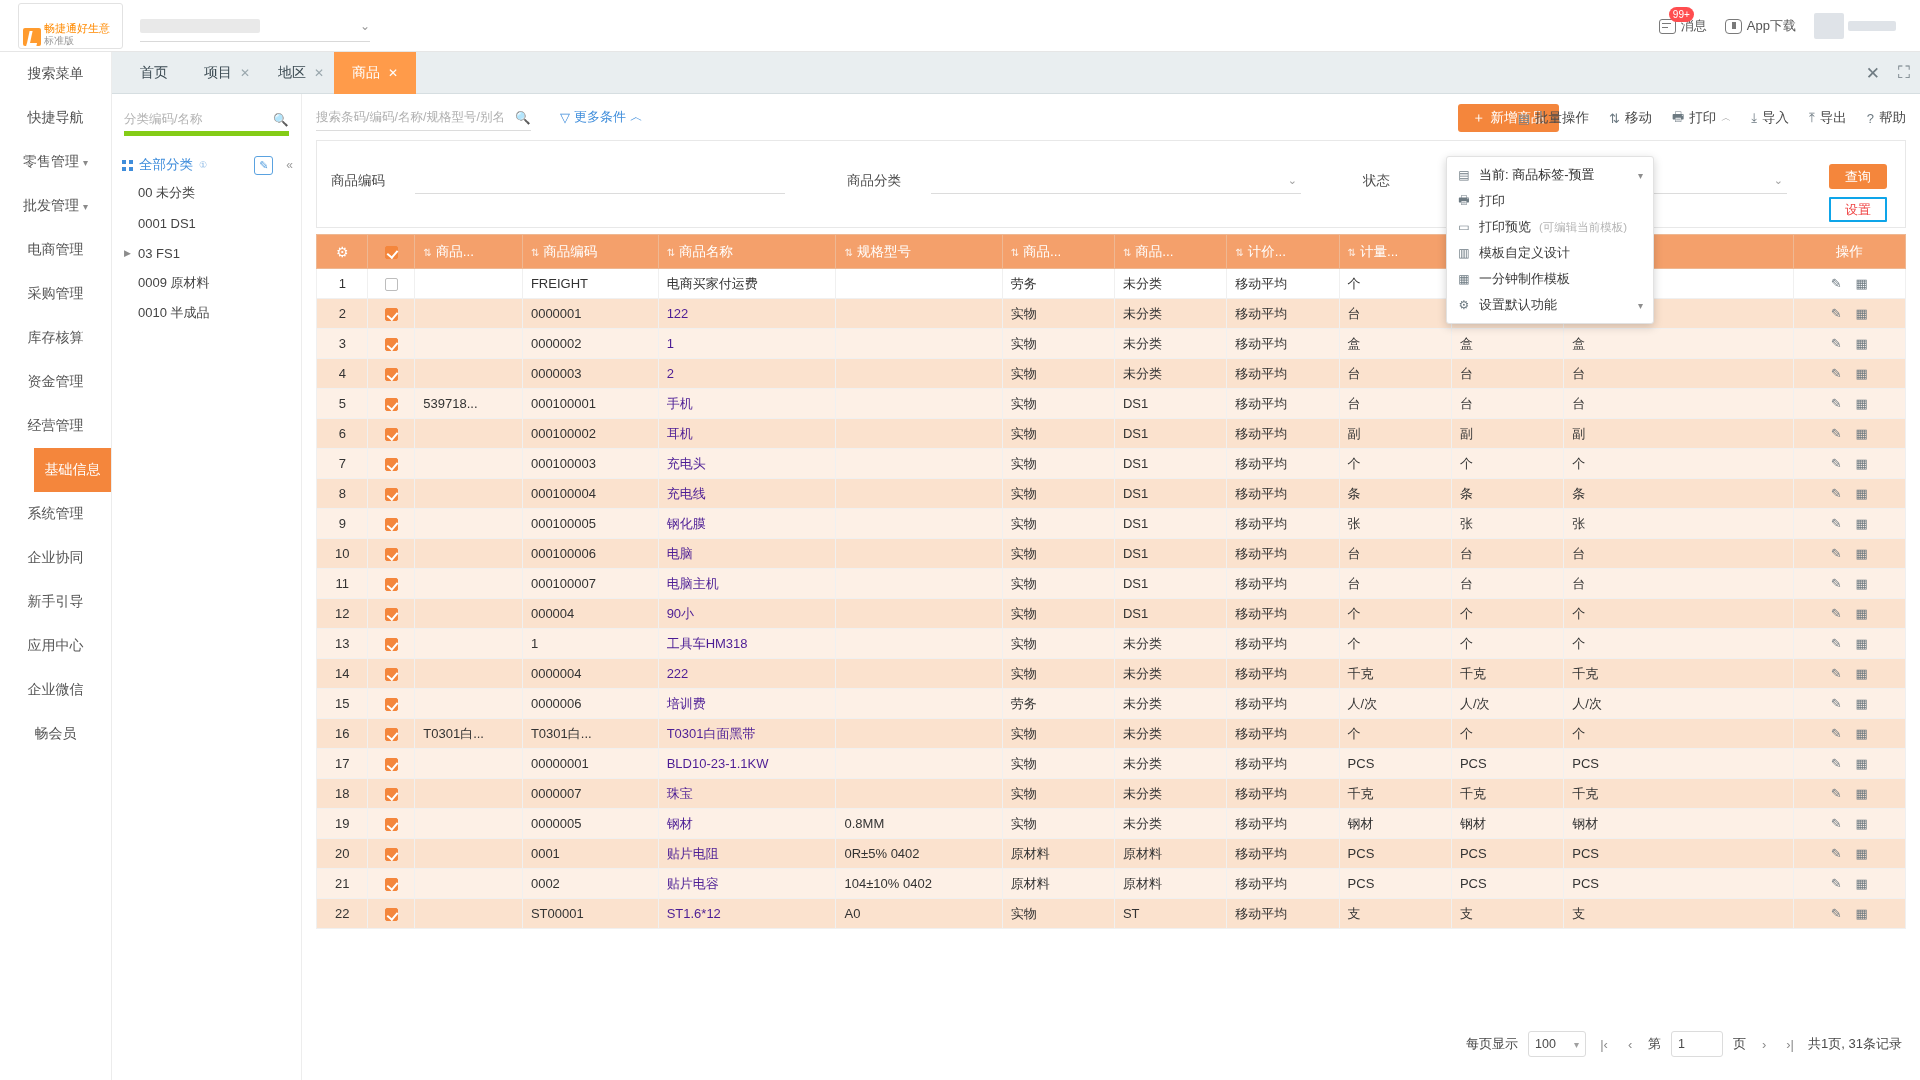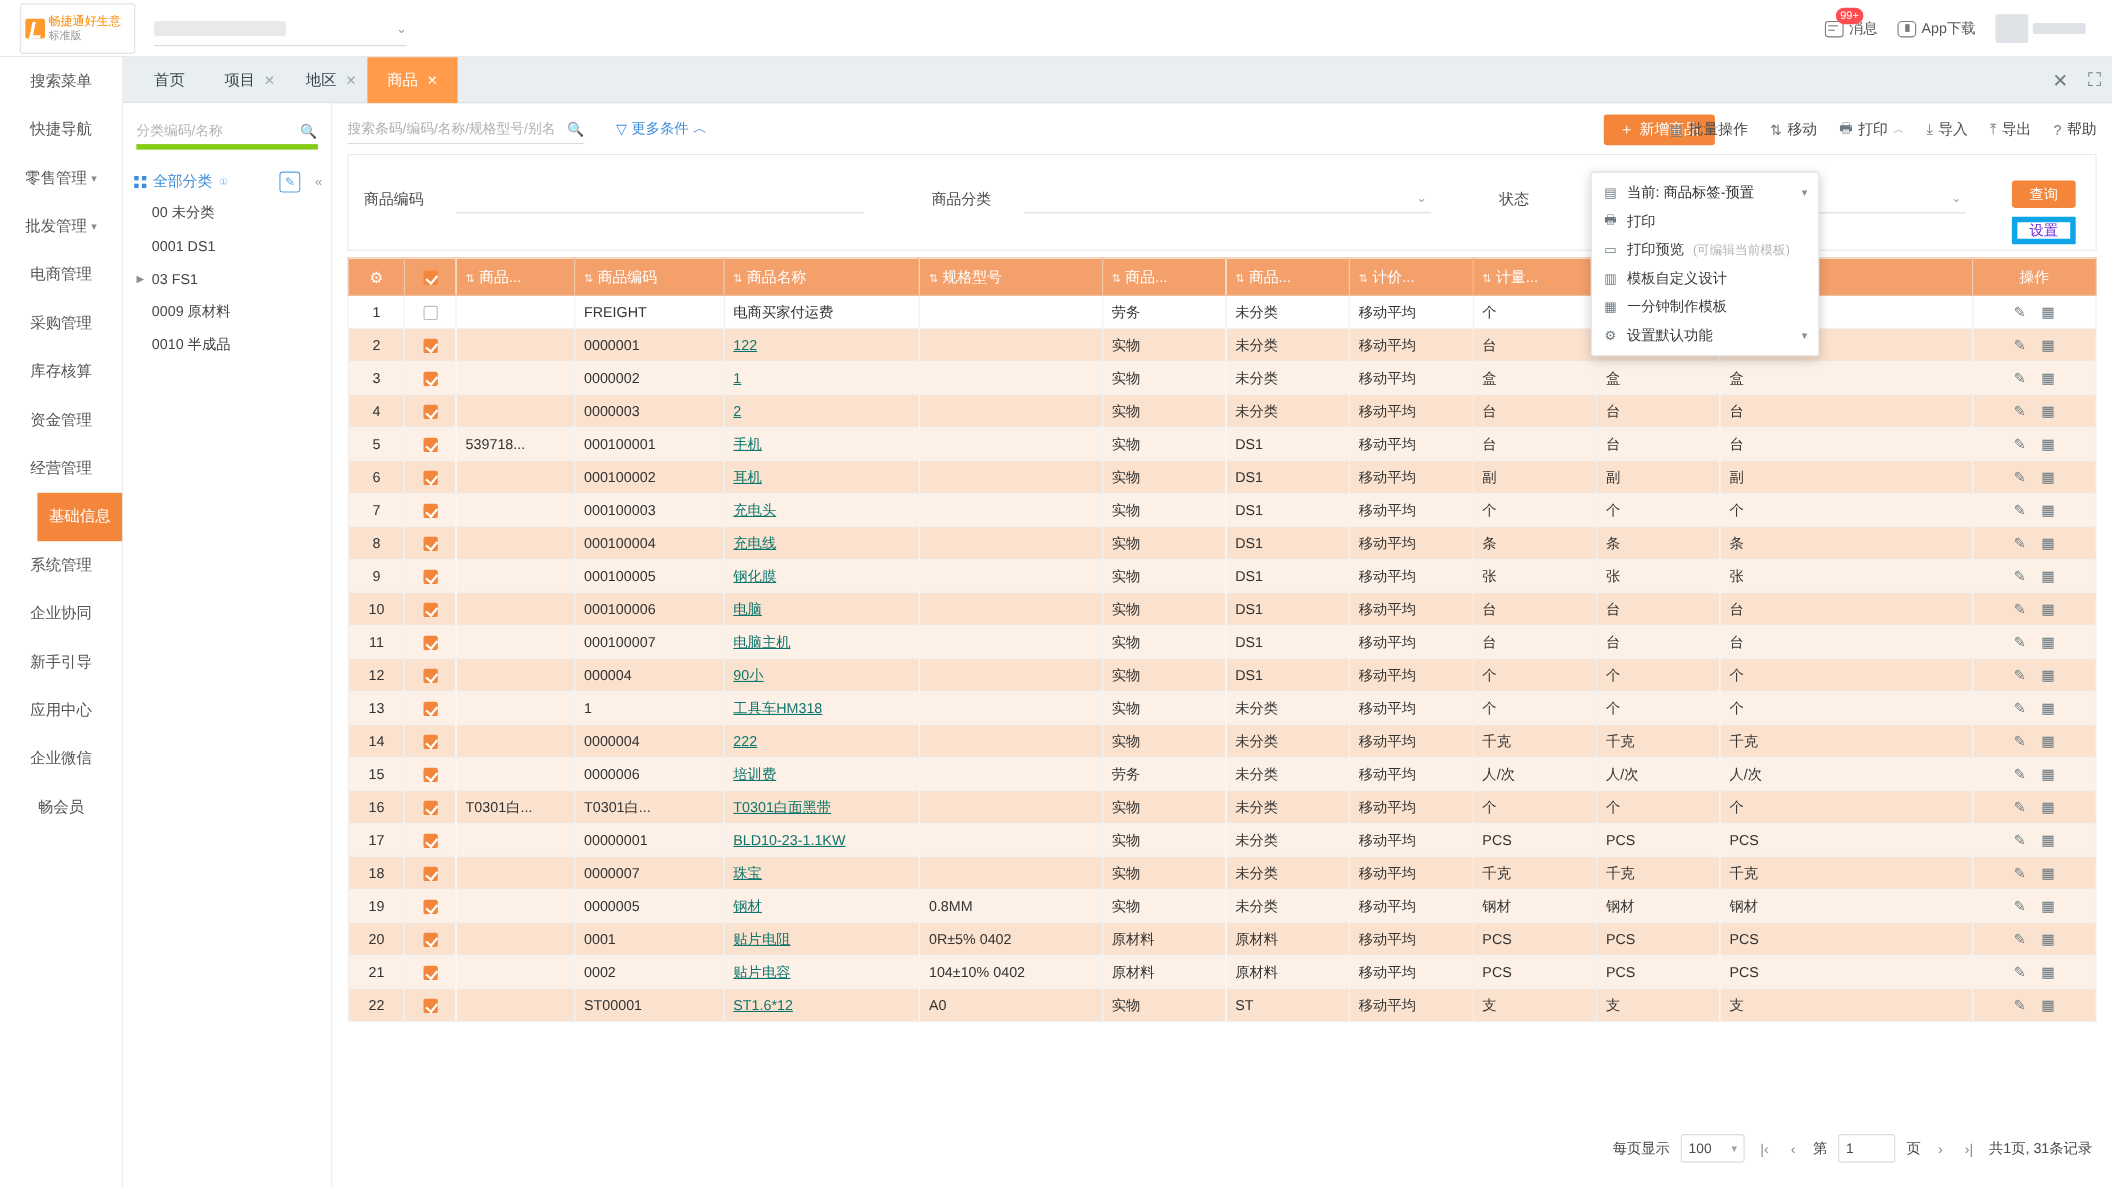--- a/index.html
+++ b/index.html
@@ -13,21 +13,21 @@
     overflow:hidden;
   }
   
   .topbar {
     position:absolute; left:0; top:0; width:1920px; height:52px;
     background:#fff; border-bottom:1px solid #e6e6e6;
   }
   .logo-box {
     position:absolute; left:18px; top:3px; width:105px; height:46px;
     border:1px solid #e2e2e2; border-radius:3px; background:#fff;
-    display:flex; align-items:center; padding:2px 4px;
+    display:flex; align-items:flex-end; padding:2px 4px;
   }
   .logo-mark {
     width:18px; height:18px; flex:none; margin-right:3px;
     background:#ff9b2e; border-radius:2px; position:relative;
   }
   .logo-mark:after{
     content:""; position:absolute; left:5px; top:3px; width:7px; height:12px;
     border-left:3px solid #fff; border-bottom:3px solid #fff;
     transform:skewX(-12deg);
   }
@@ -167,42 +167,42 @@
   .f-input { border-bottom:1px solid #dcdcdc; height:26px; }
   .f-input.sel { display:flex; align-items:center;}
   .f-input .chev{ margin-left:auto; color:#a0a0a0; font-size:11px; padding-right:4px;}
   .btn-query {
     position:absolute; right:18px; top:23px; width:58px; height:25px;
     background:#f4863c; color:#fff; font-size:13px; border-radius:3px;
     display:flex; align-items:center; justify-content:center; cursor:pointer;
   }
   .btn-setting {
     position:absolute; right:18px; top:56px; width:58px; height:25px;
-    background:#fff; color:#6d28d9; border:5px solid #0ea5e9; font-size:13px;
+    background:#fff; color:#ef4444; border:2px solid #0ea5e9; font-size:13px;
     border-radius:1px; display:flex; align-items:center; justify-content:center; cursor:pointer;
   }
 
   
   .tablewrap { position:absolute; left:14px; top:140px; width:1590px; height:790px; }
   table { border-collapse:collapse; width:1590px; table-layout:fixed; }
   thead th {
     background:#f4a06b; color:#fff; font-size:13.5px; font-weight:normal;
     height:34px; border:1px solid #eeb893; text-align:left; padding:0 8px;
     white-space:nowrap; overflow:hidden;
   }
   thead th .sort { color:#fff; opacity:.85; font-size:10px; margin-right:4px;}
   tbody td {
     height:30px; border:1px solid #f0f0f0; font-size:13px; padding:0 8px;
     white-space:nowrap; overflow:hidden; text-overflow:ellipsis;
   }
   tbody tr { background:#fff; }
   tbody tr.alt { background:#fdf0e6; }
   tbody tr.sel { background:#fbe2ce; }
   td.c { text-align:center; }
-  .link { color:#0f766e; text-decoration:underline; cursor:pointer;}
+  .link { color:#4c1d95; cursor:pointer;}
   .cbox {
     width:13px; height:13px; border:1px solid #bdbdbd; background:#fff;
     display:inline-block; border-radius:2px; vertical-align:middle;
   }
   .cbox.on { background:#f4863c; border-color:#f4863c; position:relative;}
   .cbox.on:after{
     content:""; position:absolute; left:3px; top:1px; width:5px; height:8px;
     border-right:2px solid #fff; border-bottom:2px solid #fff;
     transform:rotate(40deg);
   }

